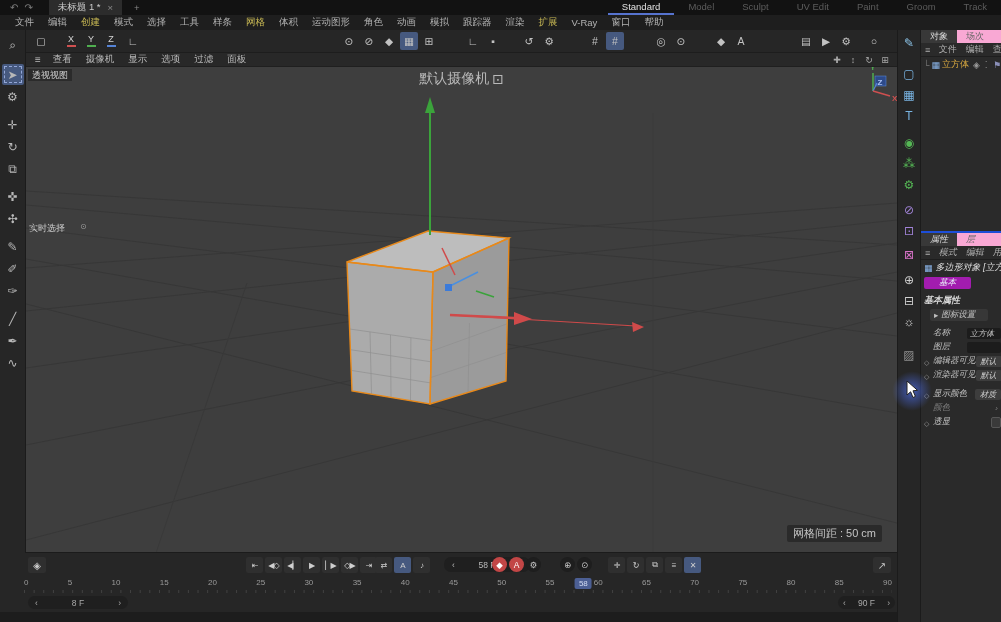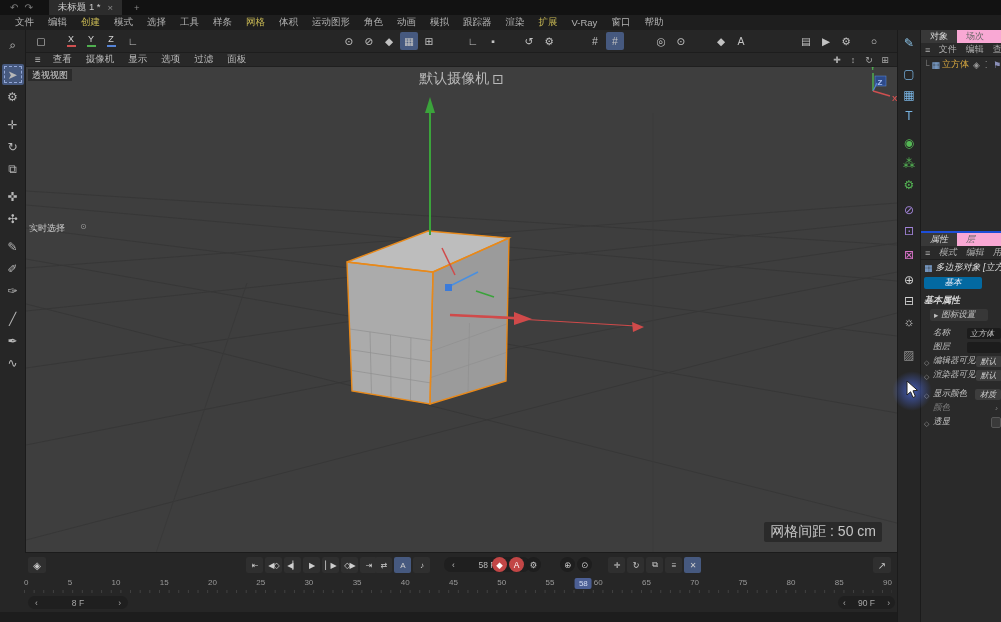--- a/index.html
+++ b/index.html
@@ -65,21 +65,21 @@
   .vp-nav { margin-left:auto; display:flex; gap:4px; padding-right:6px; color:#a8a8a8; font-size:9px; }
   .vp-nav span { width:12px; text-align:center; }
   .vp-label { position:absolute; left:2px; top:16px; font-size:9px; color:#cfcfcf;
     background:rgba(40,40,40,.85); padding:0 4px; line-height:12px; }
   .cam-label { position:absolute; top:17px; left:50%; transform:translateX(-50%);
     font-size:14px; color:#b9b9b9; display:flex; gap:3px; align-items:center; }
   .live-label { position:absolute; left:3px; top:169px; font-size:9px; color:#cfcfcf;
     display:flex; gap:15px; }
   .live-label .dot { font-size:8px; color:#999; }
   .grid-label { position:absolute; right:15px; bottom:10px; background:#2a2a2a;
-    padding:1px 6px; font-size:14px; color:#c5c5c5; border-radius:2px; }
+    padding:1px 6px; font-size:11px; color:#c5c5c5; border-radius:2px; }
   
   .right-panel { position:absolute; left:921px; top:30px; width:80px; height:592px;
     background:#2a2a2a; font-size:9px; overflow:hidden; }
   .rp-tabs { display:flex; height:13px; background:#f9a8d4; }
   .rp-tab { padding:0 9px; display:flex; align-items:center; color:#666; }
   .rp-tab.active { background:#383838; color:#ddd; }
   .rp-menu { display:flex; align-items:center; height:14px; color:#b0b0b0;
     border-bottom:1px solid #1e1e1e; white-space:nowrap; overflow:hidden; }
   .rp-menu .burger { padding:0 4px; font-size:9px; }
   .rp-menu .mi { padding:0 4.5px; }
@@ -87,21 +87,21 @@
     gap:2px; padding:0 2px; white-space:nowrap; }
   .om-object .tree { color:#777; } .om-object .oicon { color:#8ab4e8; }
   .om-object .state { color:#9a9a9a; margin-left:2px; }
   .om-object .dots { color:#8a8a8a; margin-left:3px; }
   .om-object .flag { color:#8a8fb8; margin-left:auto; margin-right:-2px; }
   .om-body { height:159px; }
   .attrs { border-top:2px solid #1d4ed8;font-style:italic; }
   .attr-title { display:flex; gap:3px; align-items:center; height:15px; color:#ddd;
     padding-left:3px; white-space:nowrap; overflow:hidden; }
   .attr-title .oicon { color:#8ab4e8; }
-  .basic-btn { margin:2px 0 3px 3px; width:58px; height:12px; background:#0369a1;
+  .basic-btn { margin:2px 0 3px 3px; width:47px; height:12px; background:#a21caf;
     border-radius:2px; color:#e9edf9; font-size:8.5px; display:flex; align-items:center; justify-content:center; }
   .attr-sec { color:#d8d8d8; font-weight:bold; padding:2px 0 2px 3px; }
   .icon-settings { margin:0 0 4px 9px; width:58px; height:12px; background:#373737;
     border-radius:2px; color:#c0c0c0; font-size:8.5px; display:flex; align-items:center;
     gap:3px; padding-left:4px; }
   .attr-row { display:flex; align-items:flex-end; height:14px; font-size:8.5px;
     color:#c0c0c0; padding-left:3px; white-space:nowrap; overflow:hidden; }
   .attr-row .dia { width:9px; color:#8a8a8a; font-size:7px; flex-shrink:0; }
   .attr-row .val { margin-left:auto; background:#1c1c1c; min-width:34px; height:11px;
     font-size:8px; color:#ccc; display:flex; align-items:center; padding:0 3px;
@@ -160,20 +160,44 @@
   <div class="titlebar">
     <div class="hist">
       <span>↶</span>
       <span>↷</span>
     </div>
     <div class="doc-tab">
       <span>未标题 1 *</span>
       <span class="tab-close">×</span>
     </div>
     <div class="tab-new">+</div>
+    <div class="workspaces">
+
+    <div class="ws active">
+          <span>Standard</span>
+        </div>
+        <div class="ws">
+          <span>Model</span>
+        </div>
+        <div class="ws">
+          <span>Sculpt</span>
+        </div>
+        <div class="ws">
+          <span>UV Edit</span>
+        </div>
+        <div class="ws">
+          <span>Paint</span>
+        </div>
+        <div class="ws">
+          <span>Groom</span>
+        </div>
+        <div class="ws">
+          <span>Track</span>
+        </div>
+      </div>
   </div>
 
   <div class="menubar">
 
   <span class="menu-item">文件</span>
       <span class="menu-item">编辑</span>
       <span class="menu-item accent">创建</span>
       <span class="menu-item">模式</span>
       <span class="menu-item">选择</span>
       <span class="menu-item">工具</span>

